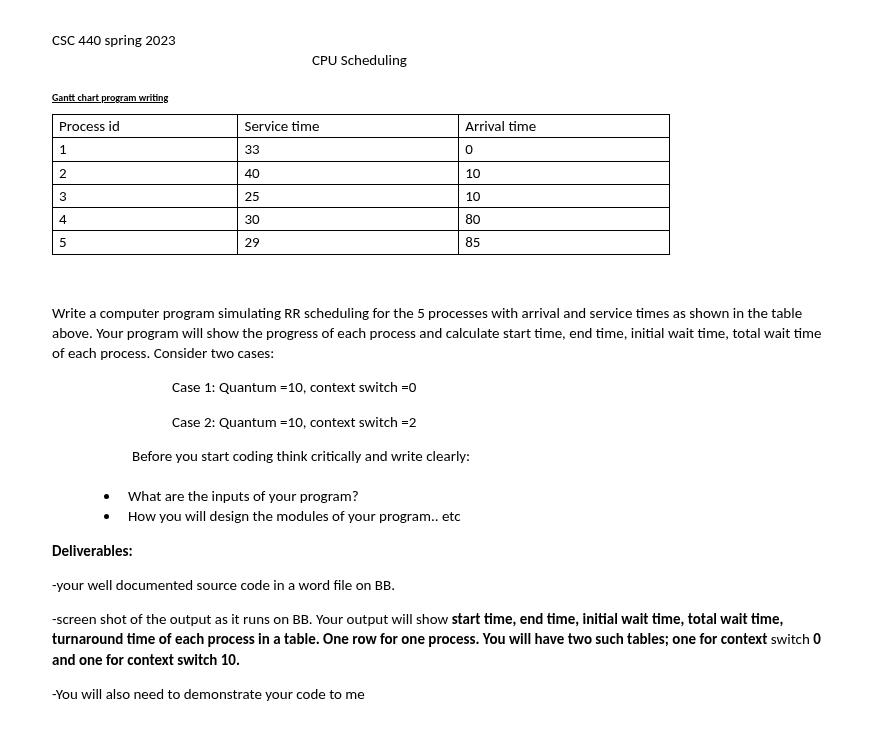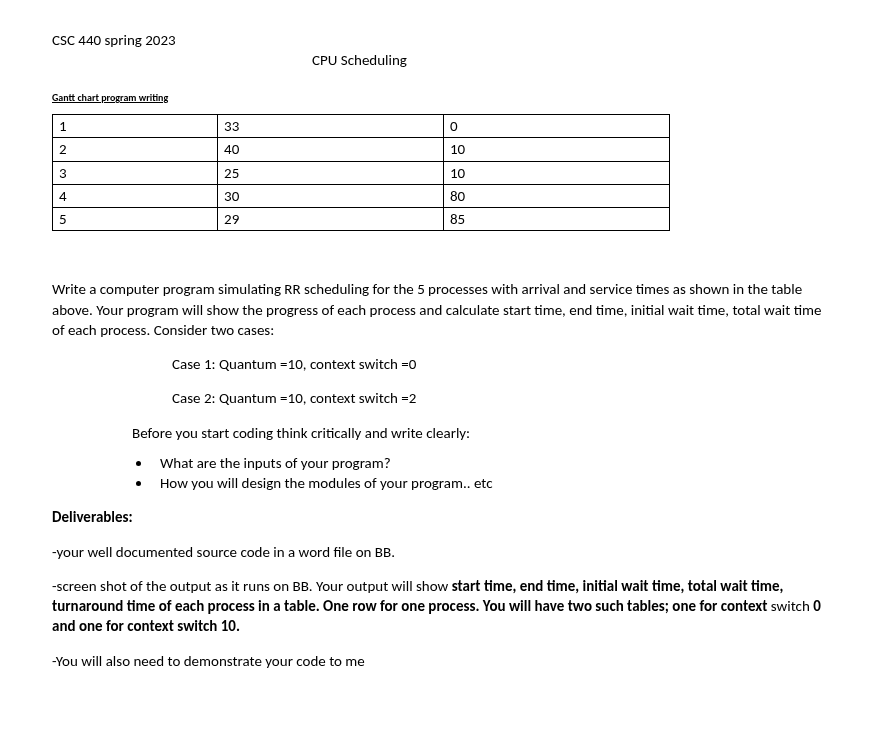--- a/index.html
+++ b/index.html
@@ -49,25 +49,25 @@
     .para {
       margin-bottom: 14px;
       margin-top: 48px;
     }
     .case-block {
       margin-left: 120px;
       margin-bottom: 14px;
     }
     .think-block {
       margin-left: 80px;
-      margin-bottom: 10px;
+      margin-bottom: 20px;
     }
     .bullet-list {
       list-style-type: disc;
-      margin-left: 100px;
+      margin-left: 68px;
     }
     .bullet-list li {
       padding-left: 8px;
     }
     .deliv-label {
       font-weight: bold;
       margin-bottom: 14px;
     }
     .deliv-item {
       margin-bottom: 14px;
@@ -81,20 +81,25 @@
 
 <div class="header-row">
   <div class="header-left">CSC 440    spring 2023</div>
   <div class="header-right">CPU  Scheduling</div>
 </div>
 
 <div class="title">Gantt chart program writing</div>
 
 <table>
   <tbody>
+      <tr>
+    <th>Process id</th>
+    <th>Service time</th>
+    <th>Arrival time</th>
+  </tr>
   <tr>
     <td>1</td>
     <td>33</td>
     <td>0</td>
   </tr>
   <tr>
     <td>2</td>
     <td>40</td>
     <td>10</td>
   </tr>

